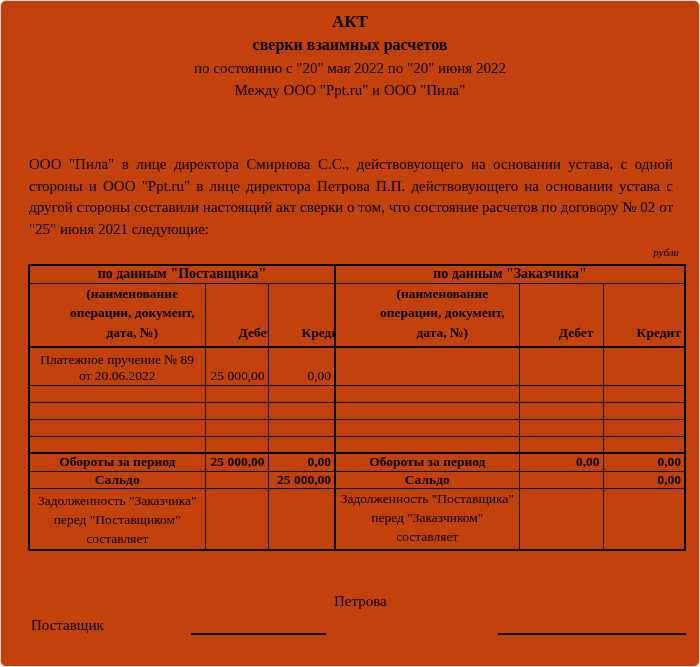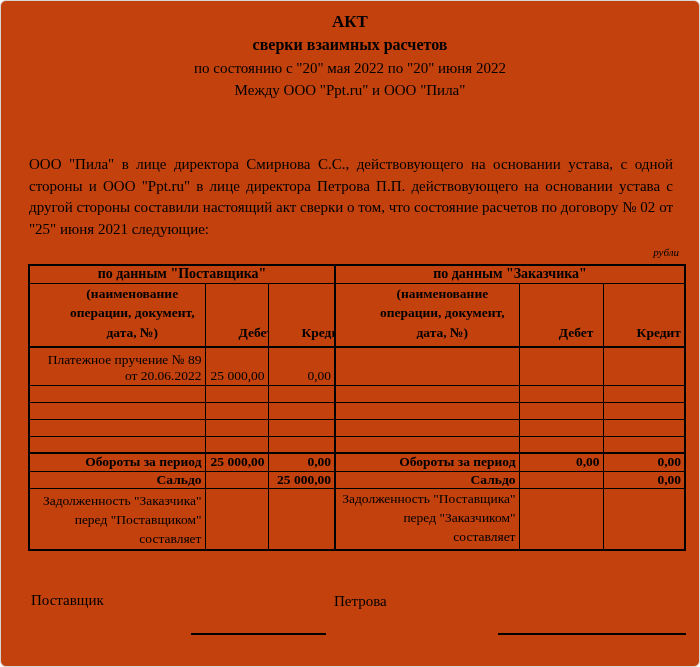--- a/index.html
+++ b/index.html
@@ -101,28 +101,28 @@
     border-top: 2px solid #000;
     font-weight: bold;
     vertical-align: middle;
   }
   tr.saldo-row { height: 17px; }
   tr.saldo-row td { font-weight: bold; vertical-align: middle; }
   tr.debt-row { height: 57px; }
   tr.debt-row td.name-left { vertical-align: top; padding-top: 2px; line-height: 19px; }
   tr.debt-row td.name-right { vertical-align: bottom; padding-bottom: 3px; line-height: 19px; }
   td.num { text-align: right; }
-  td.name { text-align: right; }
+  td.name { text-align: center; }
   
   .sig-label {
     position: absolute;
     font-size: 15px;
     line-height: 16px;
   }
-  .sig-label.left { left: 30px; top: 591px; }
+  .sig-label.left { left: 30px; top: 616px; }
   .sig-label.right { left: 333px; top: 592px; }
   .sig-line {
     position: absolute;
     border-top: 2px solid #000;
     height: 0;
   }
   .sig-line.left { left: 190px; top: 632px; width: 135px; }
   .sig-line.right { left: 497px; top: 632px; width: 188px; }
 </style>
 </head>

